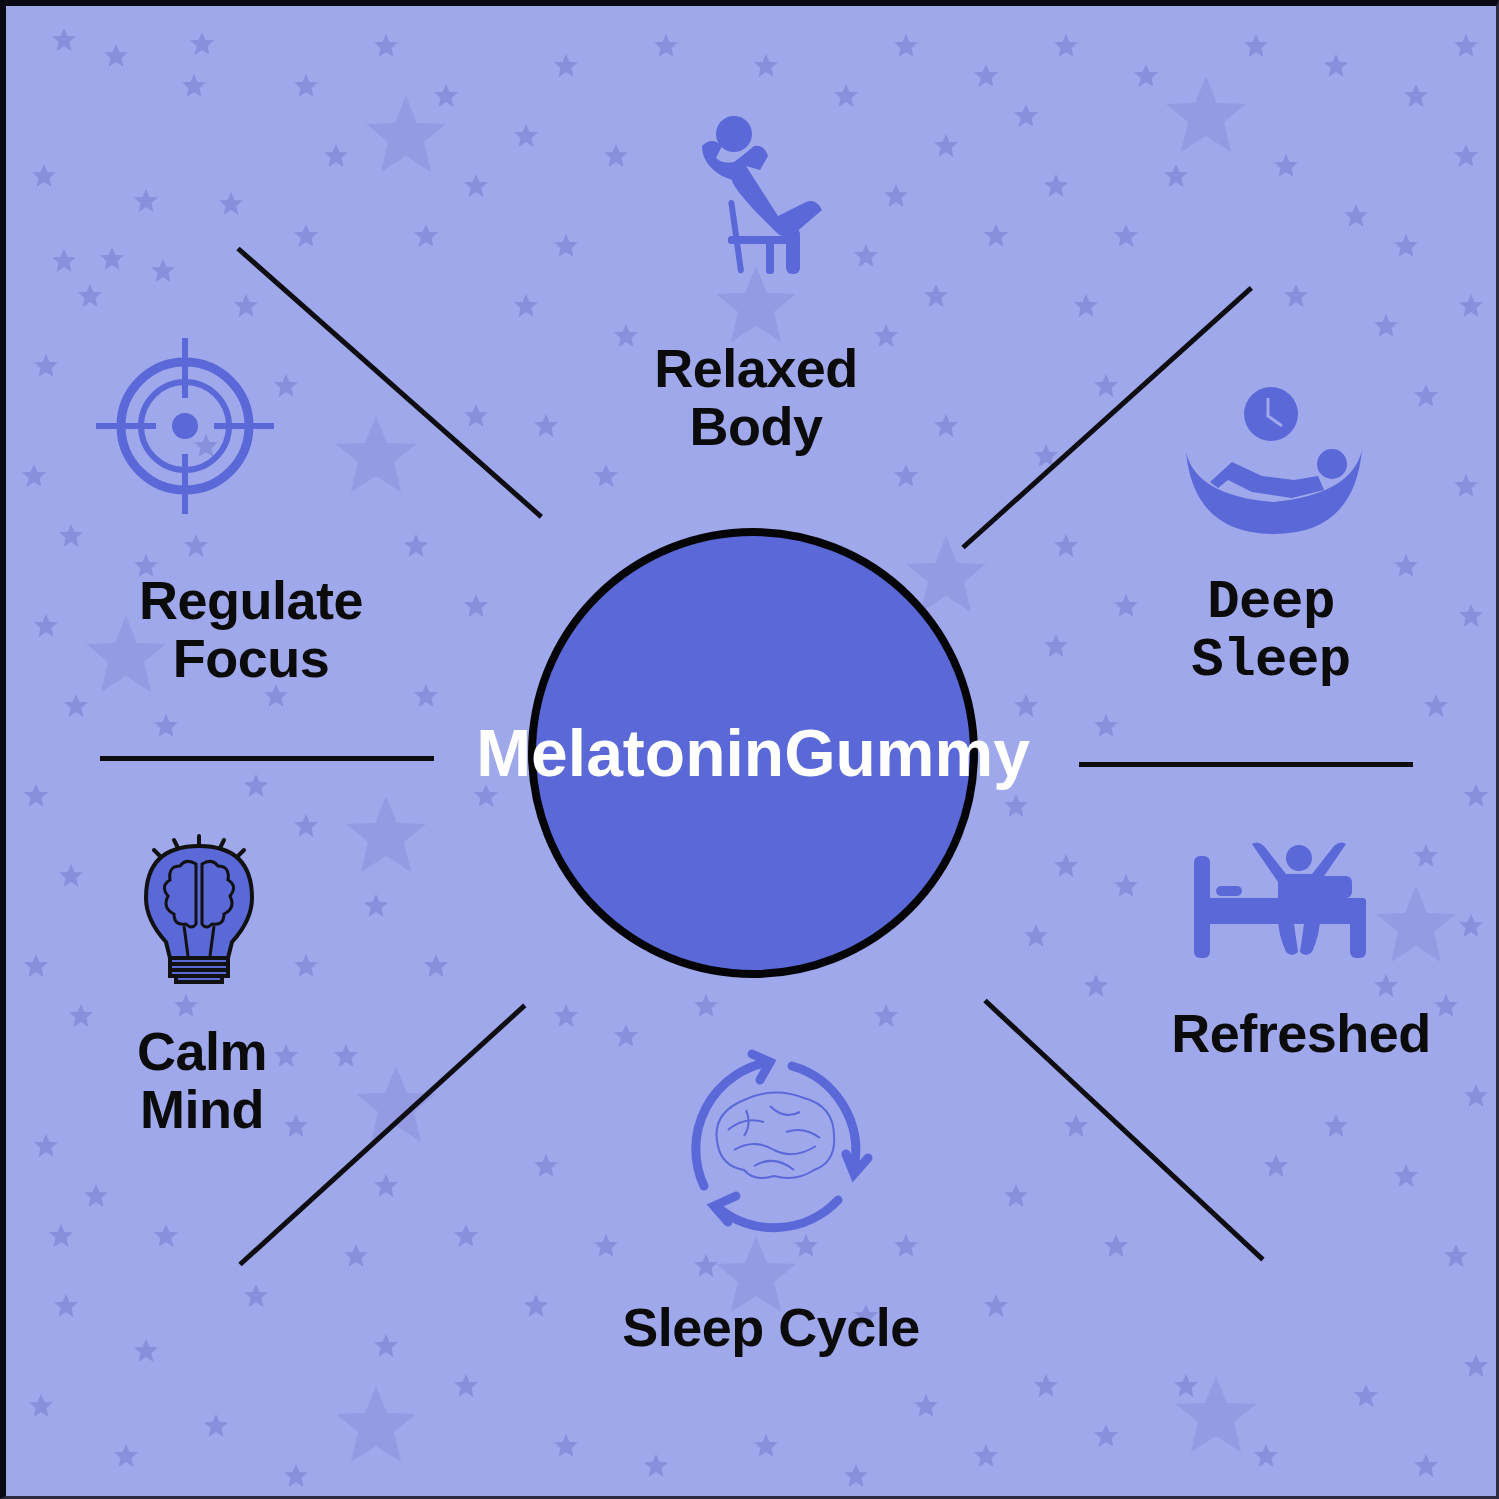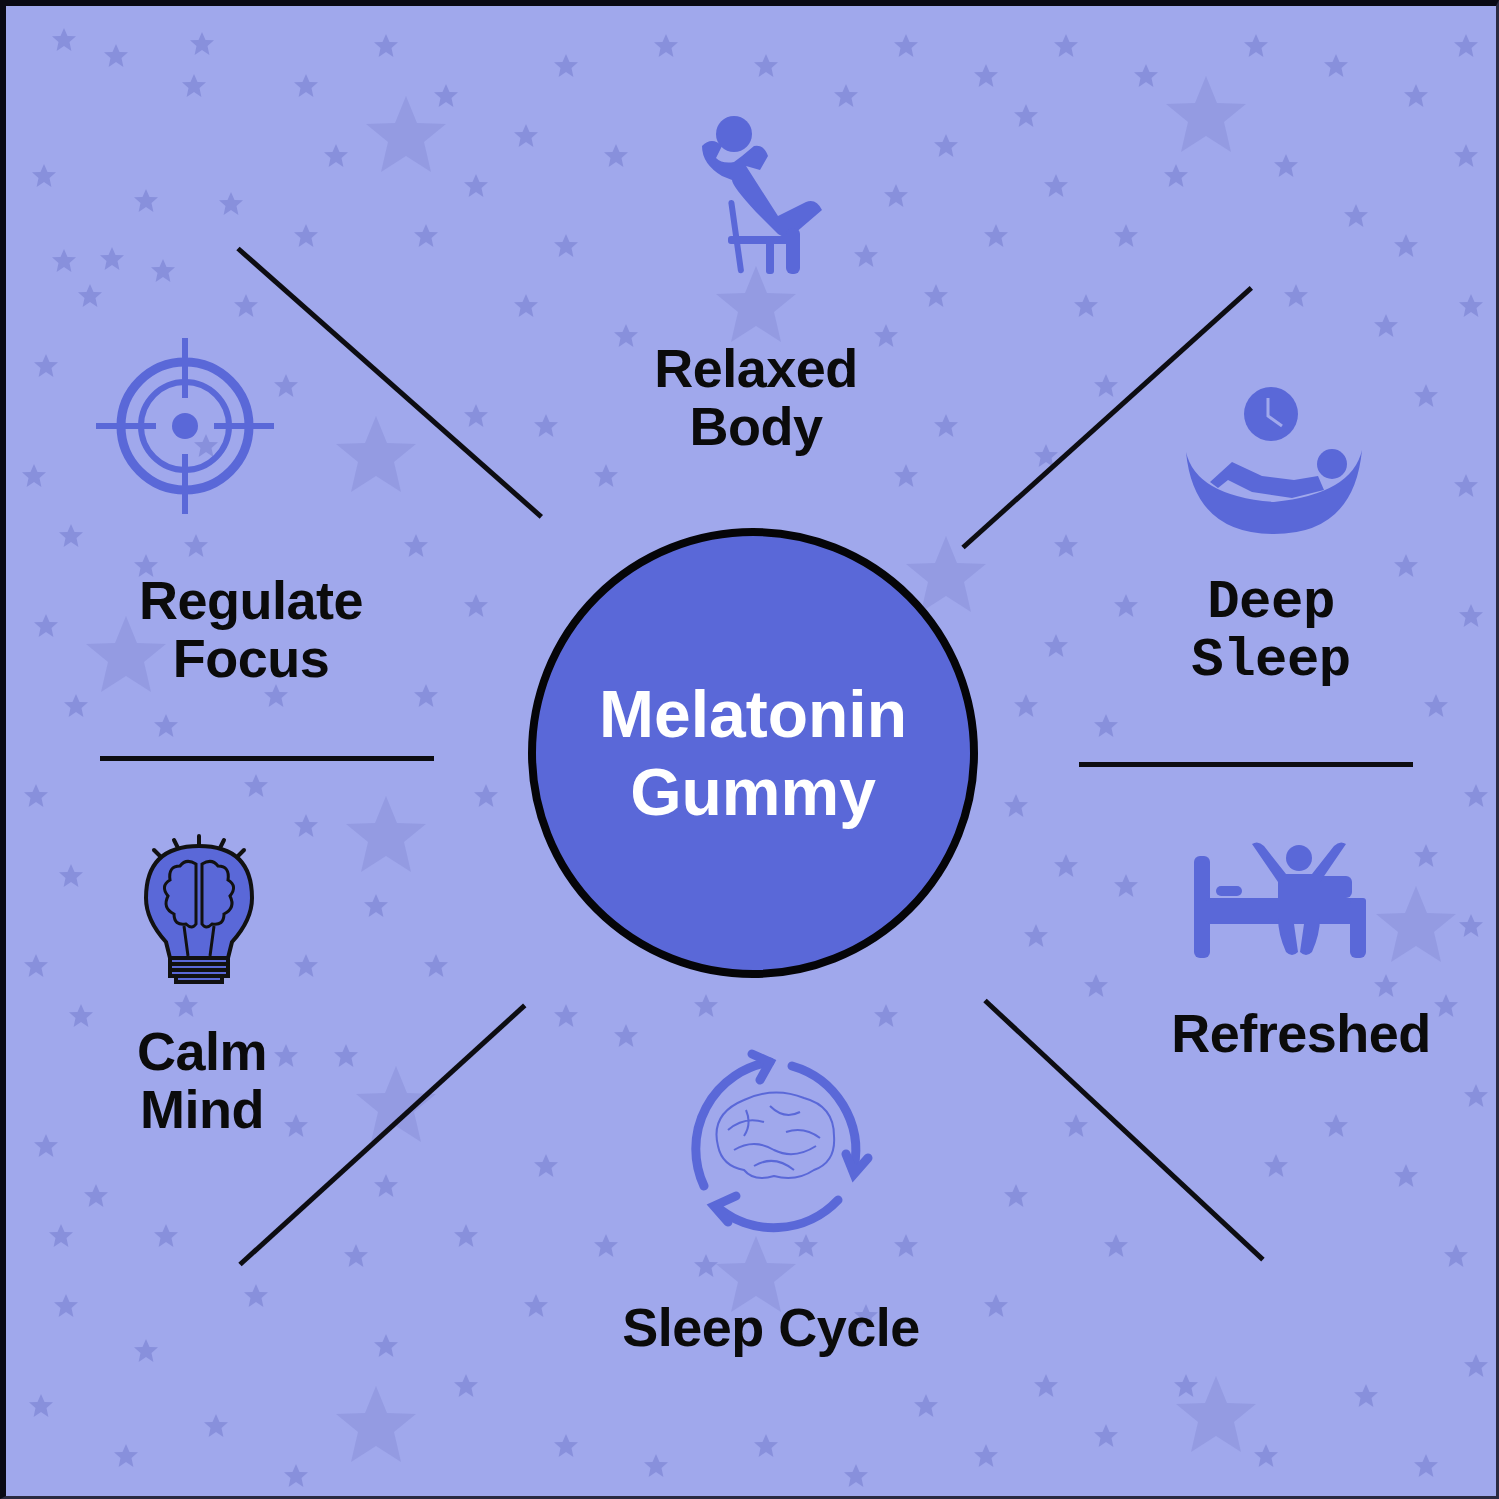--- a/index.html
+++ b/index.html
@@ -15,21 +15,21 @@
     .line { position:absolute; height:5px; background:#0d0d12; transform-origin:0 50%; }
     .label {
       position:absolute; text-align:center; font-weight:bold; color:#0b0b0b;
       font-size:54px; line-height:58px; letter-spacing:-0.5px;
     }
     .label span { display:block; }
     .icon { position:absolute; }
     .center {
       position:absolute; left:522px; top:522px; width:450px; height:450px; box-sizing:border-box;
       border-radius:50%; background:#5a68d8; border:8px solid #050508;
-      display:flex; flex-direction:column; align-items:center; justify-content:center;
+      display:flex; flex-direction:row; align-items:center; justify-content:center;
       color:#ffffff; font-weight:bold; font-size:66px; line-height:78px; text-align:center;
     }
   </style>
 </head>
 <body>
 
 <div class="canvas">
 
   <svg class="stars" viewBox="0 0 1499 1499">
     <defs>

